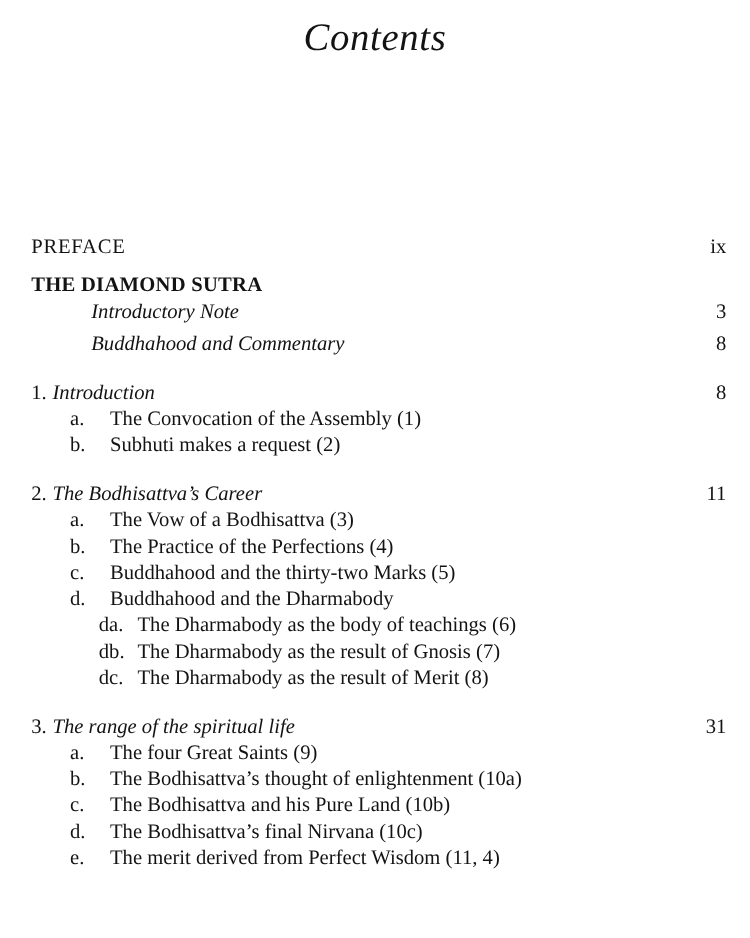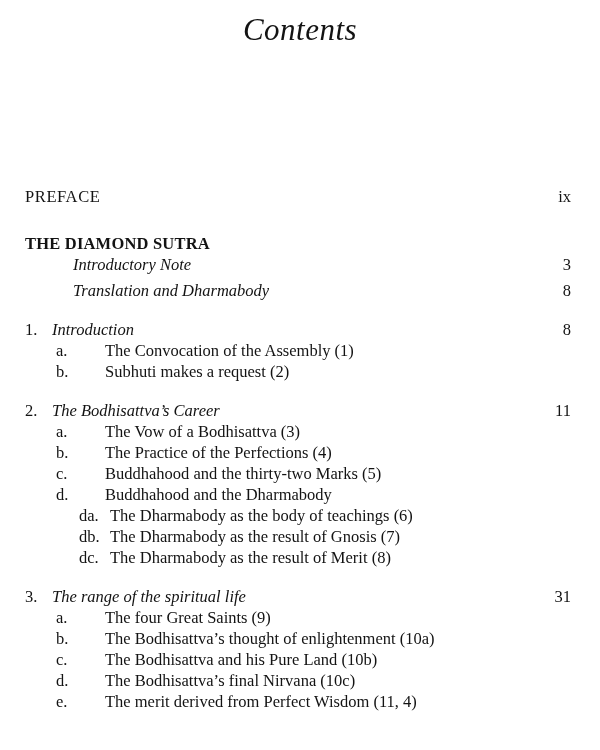--- a/index.html
+++ b/index.html
@@ -48,21 +48,21 @@
   .row {
     position: relative;
     display: block;
     width: 100%;
     min-height: 21px;
   }
 
   
   .pageno {
     position: absolute;
-    right: 10px;
+    right: 0;
     top: 0;
     font-size: 16.5px;
     line-height: 21px;
     text-align: right;
     white-space: nowrap;
   }
 
   .label {
     display: inline-block;
     font-size: 16.5px;
@@ -71,56 +71,56 @@
   }
 
   
   .row-preface { height: 21px; margin-bottom: 0; }
   .row-preface .label {
     font-size: 16.5px;
     letter-spacing: 0.6px;
   }
 
   
-  .row-part { margin-top: 26px; }
+  .row-part { margin-top: 10px; }
   .row-part .label {
     font-weight: bold;
     font-size: 16.5px;
     letter-spacing: 0.2px;
   }
 
   
   .row-italic .label { font-style: italic; margin-left: 48px; }
 
   
   .row-num { margin-top: 18px; }
   .row-num .marker {
     position: absolute;
     left: 0;
     top: 0;
     width: 26px;
     font-size: 16.5px;
     line-height: 21px;
   }
   .row-num .label {
-    margin-left: 27px;
+    margin-left: 17px;
     font-style: italic;
   }
 
   
   .row-sub .marker {
     position: absolute;
     left: 31px;
     top: 0;
     width: 24px;
     font-size: 16.5px;
     line-height: 21px;
   }
   .row-sub .label {
-    margin-left: 80px;
+    margin-left: 63px;
     text-align: center;
   }
 
   
   .row-subsub .marker {
     position: absolute;
     left: 54px;
     top: 0;
     width: 30px;
     font-size: 16.5px;
@@ -151,21 +151,21 @@
     </div>
 
     <div class="row row-italic">
       <span class="label">Introductory Note</span>
       <span class="pageno">3</span>
     </div>
 
     <div class="spacer-sm"></div>
 
     <div class="row row-italic">
-      <span class="label">Translation and Dharmabody</span>
+      <span class="label">Buddhahood and Commentary</span>
       <span class="pageno">8</span>
     </div>
 
     <div class="row row-num">
       <span class="marker">1.</span>
       <span class="label">Introduction</span>
       <span class="pageno">8</span>
     </div>
     <div class="row row-sub">
       <span class="marker">a.</span>

